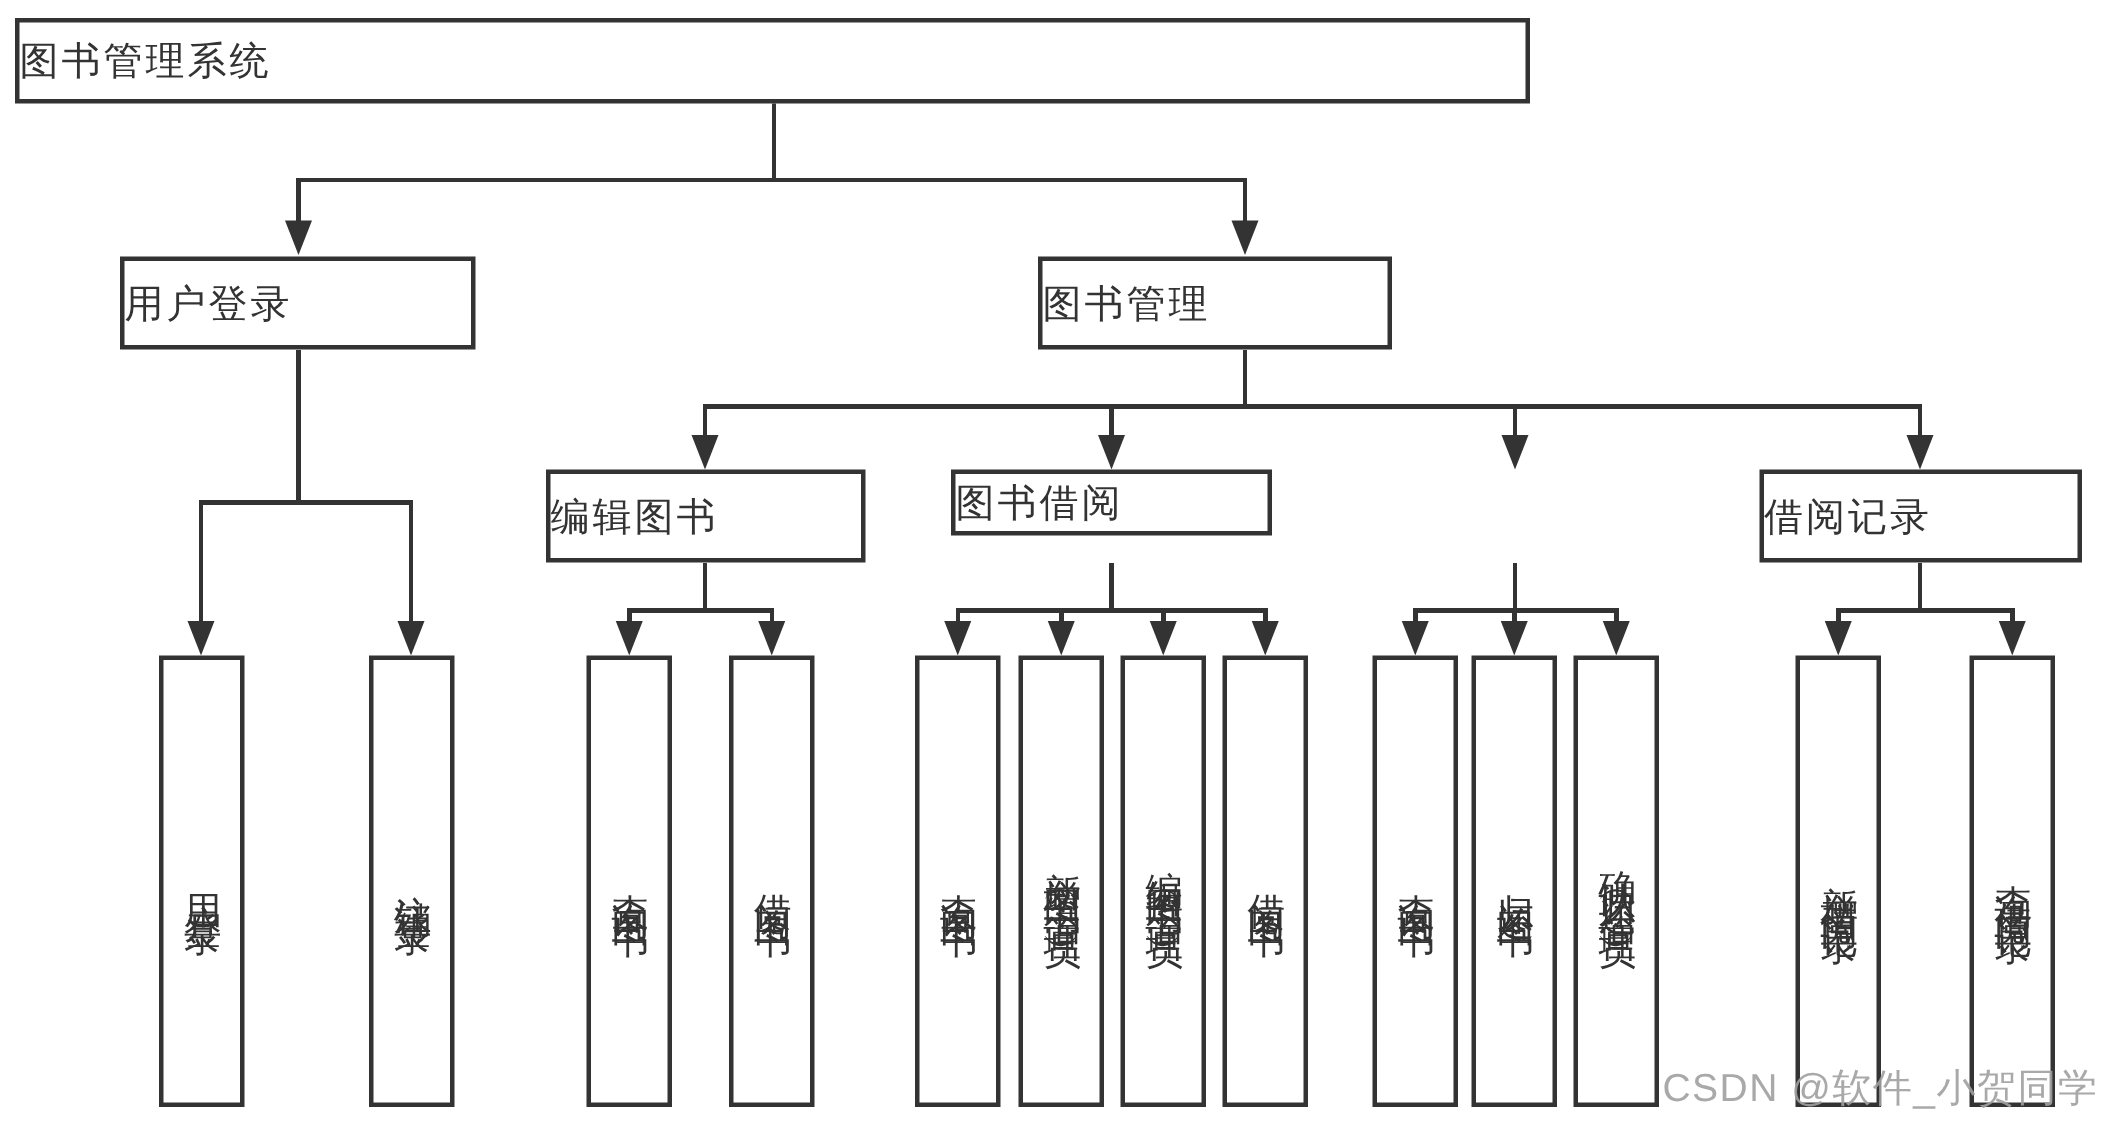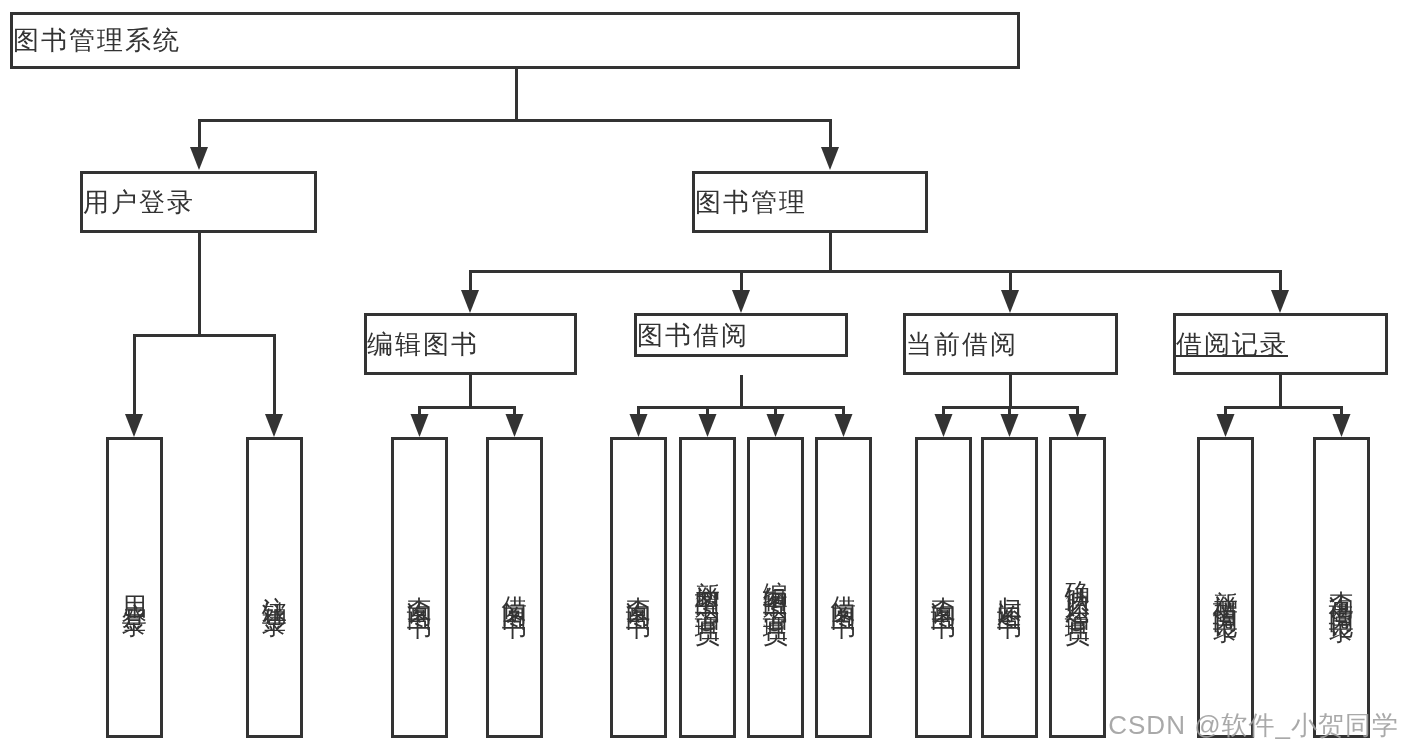--- a/index.html
+++ b/index.html
@@ -145,24 +145,21 @@
   <div class="node" style="left:692px; top:171px; width:236px; height:62px;">
     <span>图书管理</span>
   </div>
 
   <div class="node" style="left:364px; top:313px; width:213px; height:62px;">
     <span>编辑图书</span>
   </div>
   <div class="node" style="left:634px; top:313px; width:214px; height:44px;">
     <span>图书借阅</span>
   </div>
-  <div class="node" style="left:903px; top:313px; width:215px; height:62px;">
-    <span>当前借阅</span>
-  </div>
-  <div class="node" style="left:1173px; top:313px; width:215px; height:62px;text-decoration:underline;">
+  <div class="node" style="left:1173px; top:313px; width:215px; height:62px;">
     <span>借阅记录</span>
   </div>
 
   <div class="leaf" style="left:106px;">
     <span class="vtext">用户登录</span>
   </div>
   <div class="leaf" style="left:246px;">
     <span class="vtext">注销登录</span>
   </div>
 

